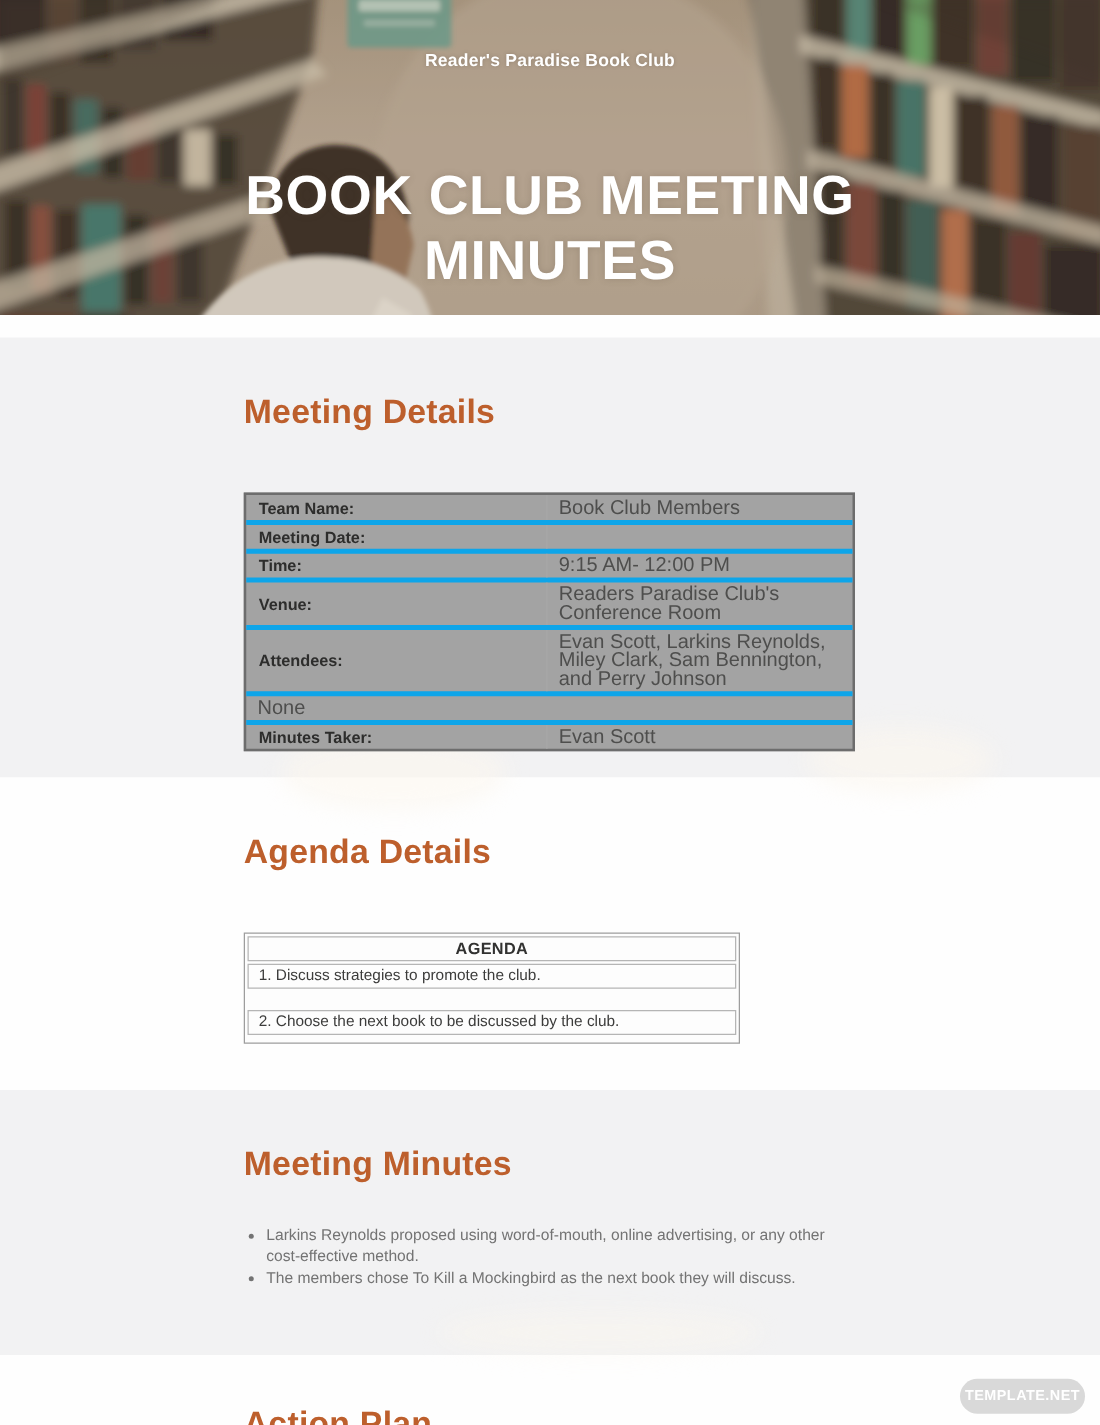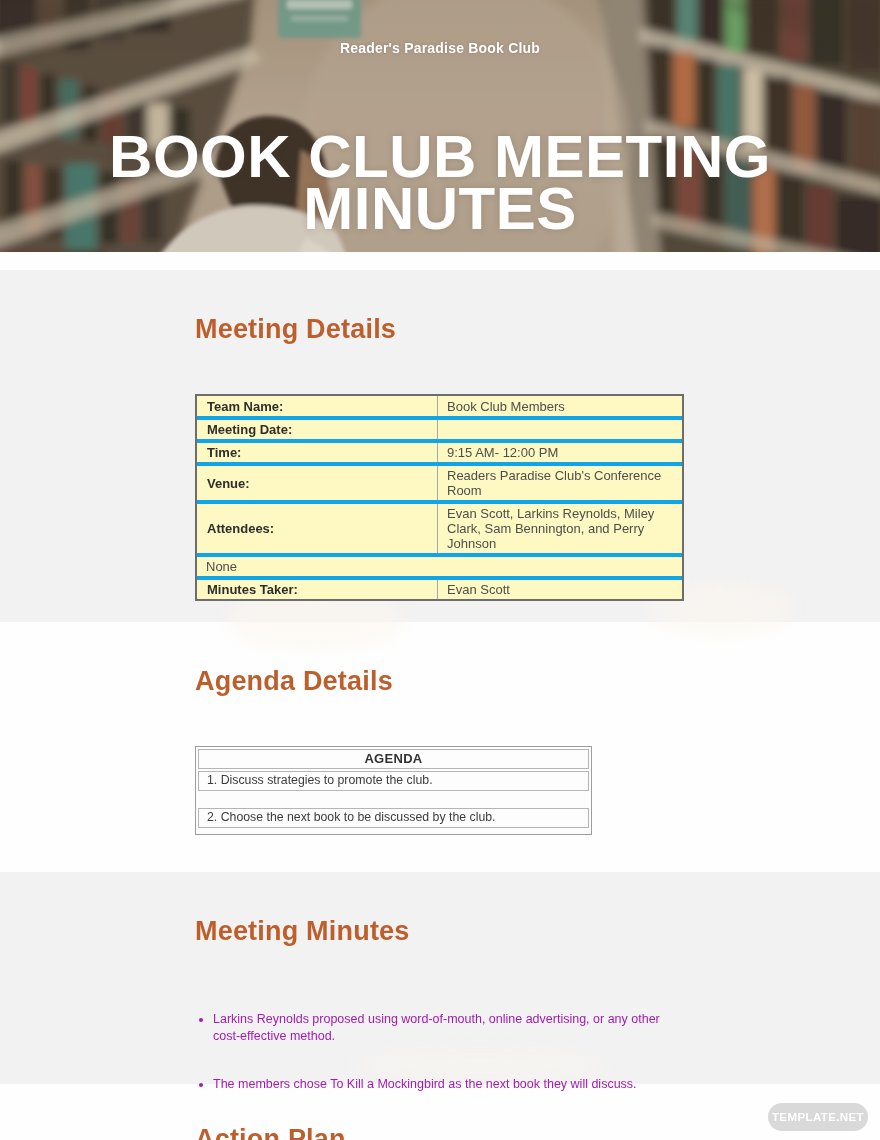--- a/index.html
+++ b/index.html
@@ -17,21 +17,21 @@
   .hero svg { display:block; }
   .hero-club {
     left:0; top:40px; width:880px;
     text-align:center; color:#ffffff;
     font-size:14px; font-weight:bold; letter-spacing:.2px;
     text-shadow:0 0 3px rgba(90,75,60,.35);
   }
   .hero-title {
     left:0; top:131px; width:880px;
     text-align:center; color:#ffffff;
-    font-size:60px; line-height:52px; font-weight:bold; letter-spacing:.5px;
+    font-size:44px; line-height:52px; font-weight:bold; letter-spacing:.5px;
     text-shadow:0 0 6px rgba(90,75,60,.25);
   }
 
   
   .sec-gray1  { left:0; top:270px;  width:880px; height:352px; background:#f2f2f3; }
   .sec-white1 { left:0; top:622px;  width:880px; height:250px; background:#fefefe; }
   .sec-gray2  { left:0; top:872px;  width:880px; height:212px; background:#f2f2f3; }
   .sec-white2 { left:0; top:1084px; width:880px; height:56px;  background:#fefefe; }
 
   .watermark { border-radius:50%; filter:blur(9px); background:rgba(252,247,238,.6); pointer-events:none; }
@@ -43,33 +43,33 @@
     font-size:27px; font-weight:bold; color:#bd5f2c; letter-spacing:.2px;
   }
   .h2-details { left:195px; top:314px; }
   .h2-agenda  { left:195px; top:666px; }
   .h2-minutes { left:195px; top:916px; }
   .h2-action  { left:195px; top:1124px; }
 
   
   .details-table {
     left:195px; top:394px; width:489px;
-    border:2px solid #6d6d6d; background:#fef9c3;
+    border:2px solid #6d6d6d; background:#a3a3a3;
   }
   .drow { display:grid; grid-template-columns:241px 1fr; border-top:4px solid #0ea5e9; min-height:20px; }
   .drow:first-child { border-top:none; }
   .dlabel {
     border-right:1px solid #a8a8a8;
     padding:2px 8px 2px 10px;
     font-size:13px; font-weight:bold; color:#2d2d2c; line-height:15px;
     display:flex; align-items:center;
   }
   .dvalue {
     padding:2px 4px 2px 9px;
-    font-size:13px; color:#4e4e4d; line-height:15px;
+    font-size:16px; color:#4e4e4d; line-height:15px;
     display:flex; align-items:center;
   }
 
   
   .agenda-table {
     left:195px; top:746px; width:397px;
     border:1px solid #9d9d9d; background:#fdfdfd; padding:2px;
   }
   .agenda-head {
     border:1px solid #b5b5b5; margin-bottom:2px;
@@ -78,21 +78,21 @@
   }
   .agenda-item {
     border:1px solid #b5b5b5; margin-bottom:17px;
     font-size:12.3px; color:#3c3c3b; padding:1px 8px 2px; line-height:15px;
   }
   .agenda-item:last-child { margin-bottom:4px; }
 
   
   .minutes-list { left:195px; top:980px; width:468px; list-style:disc; padding-left:18px; }
   .minutes-list li {
-    font-size:12.5px; color:#a21caf; line-height:17px;margin-top:31px;
+    font-size:12.5px; color:#737373; line-height:17px;
   }
 
   
   .brand-badge {
     left:768px; top:1103px; width:100px; height:28px;
     background:#d9d9d9; border-radius:14px;
     display:flex; align-items:center; justify-content:center;
     color:#ffffff; font-size:11.5px; font-weight:bold; letter-spacing:.4px;
     cursor:pointer;
   }

